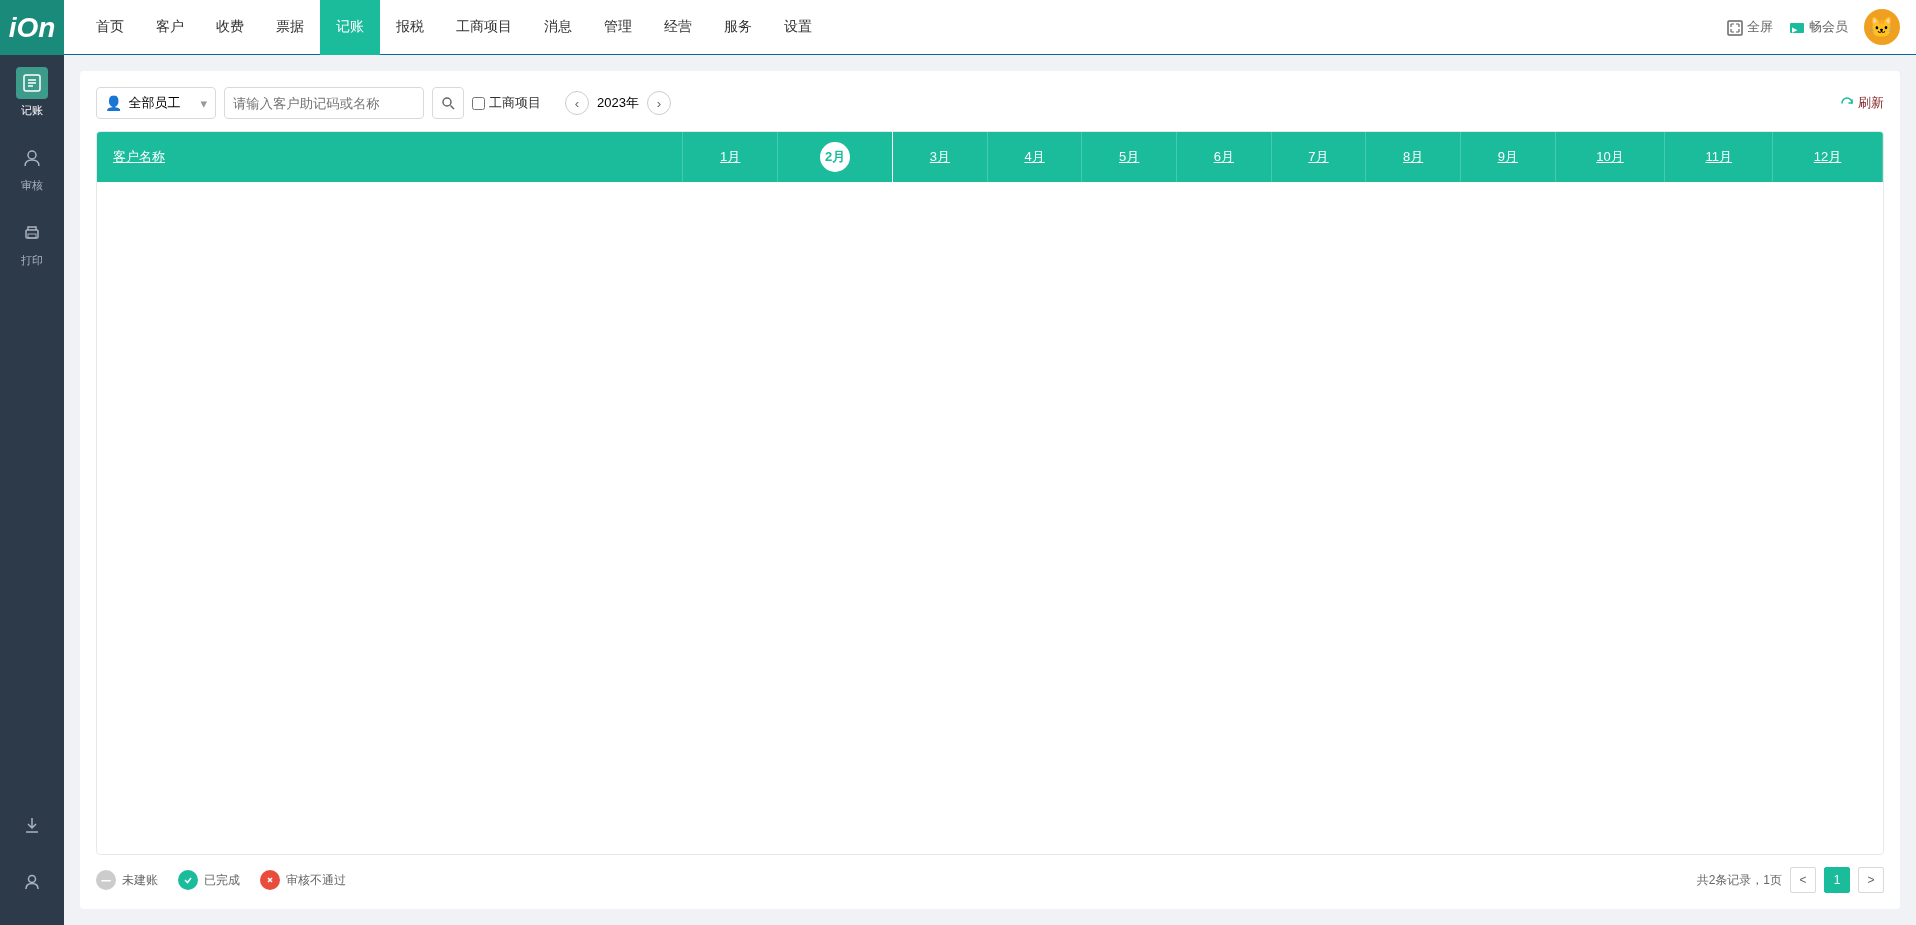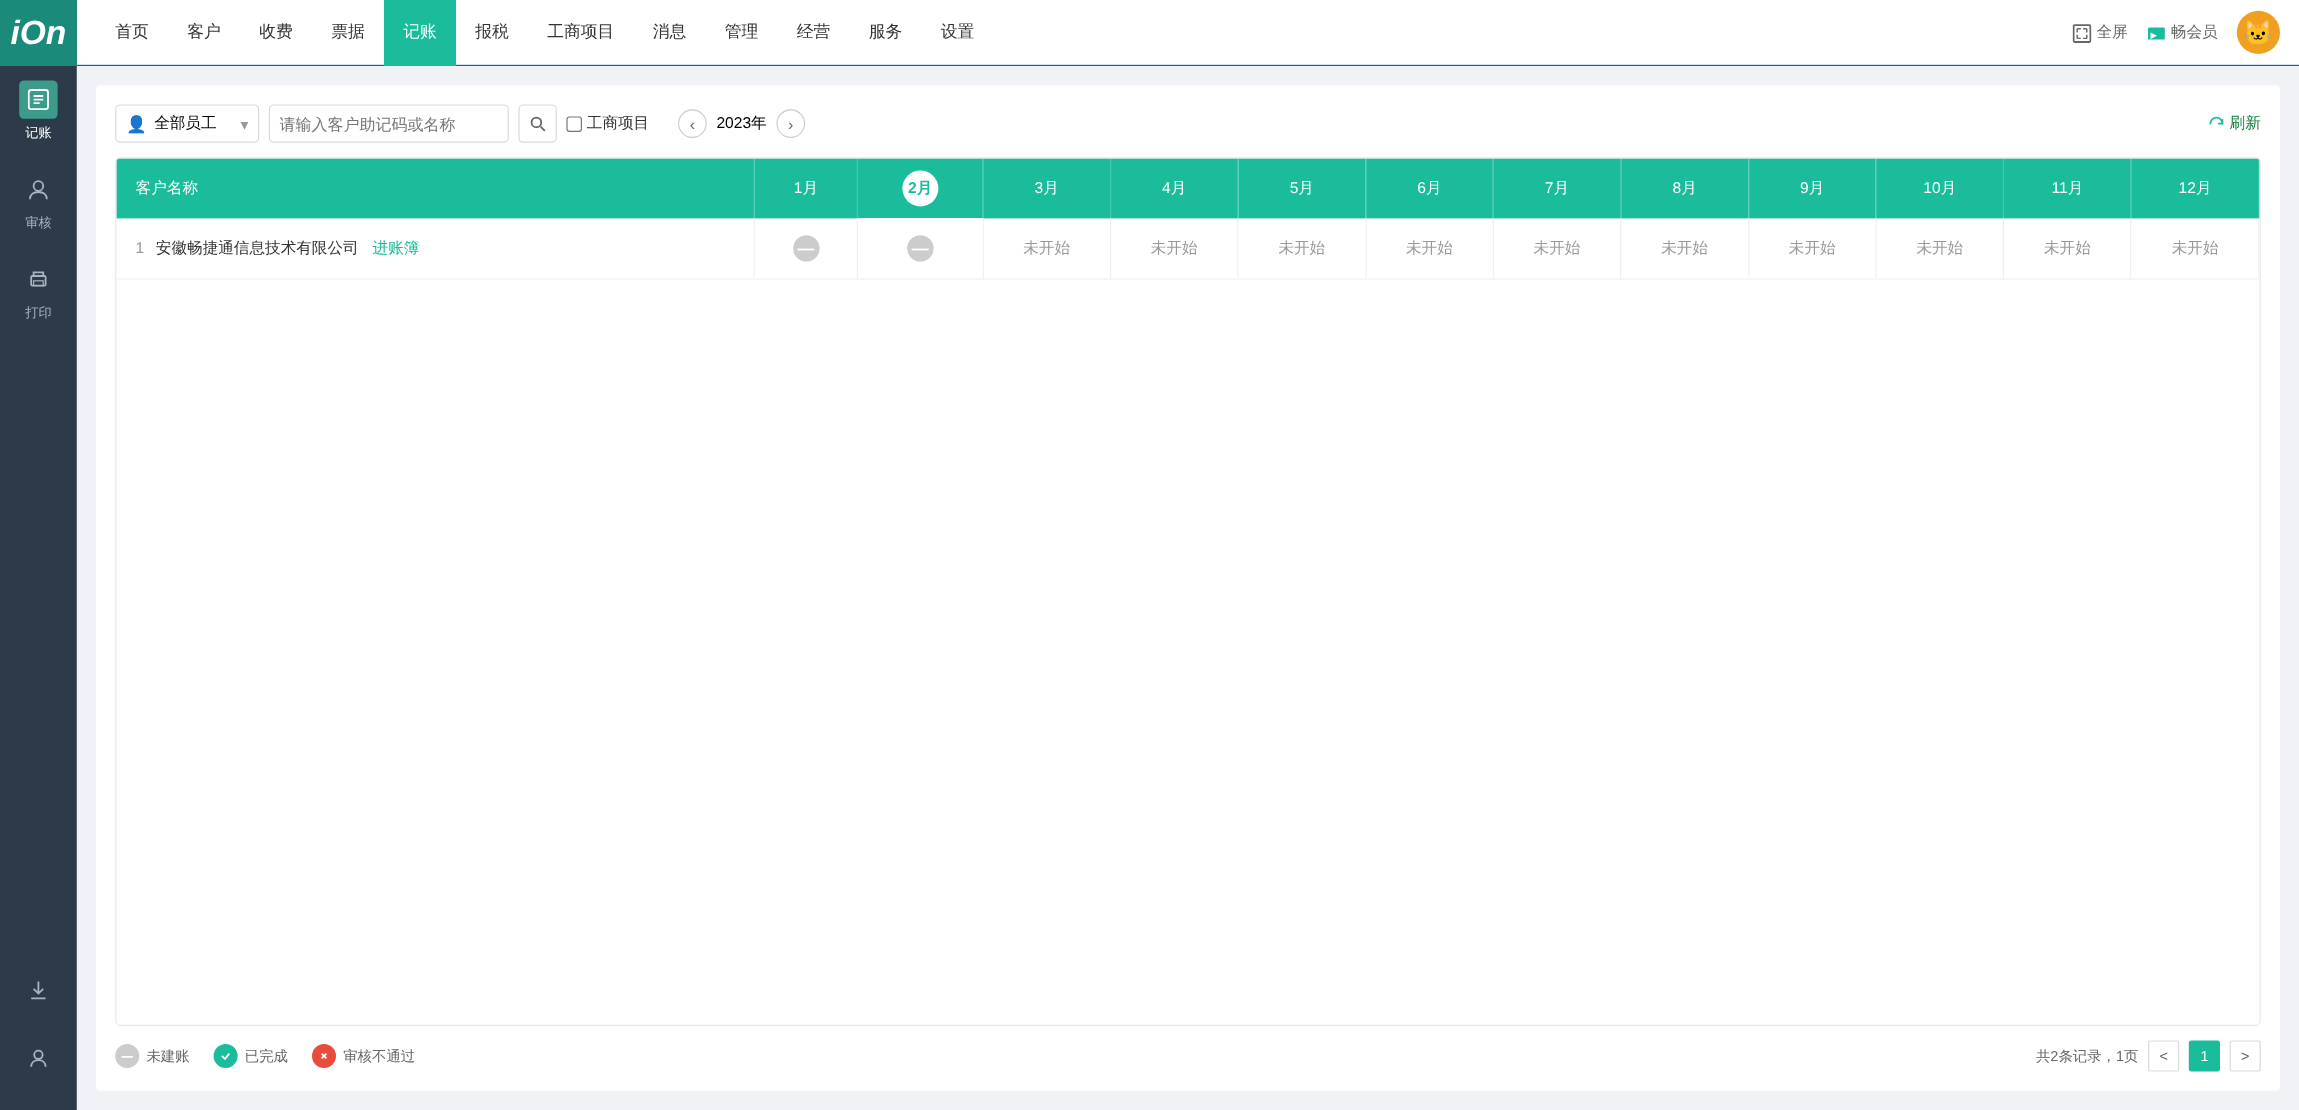--- a/index.html
+++ b/index.html
@@ -204,21 +204,21 @@
       align-items: center;
       justify-content: center;
       color: #666;
     }
     .refresh-btn {
       margin-left: auto;
       display: flex;
       align-items: center;
       gap: 4px;
       cursor: pointer;
-      color: #15803d;
+      color: #7f1d1d;
       font-size: 13px;
     }
 
     
     .table-wrapper {
       flex: 1;
       overflow: auto;
       border: 1px solid #e8e8e8;
       border-radius: 4px;
     }
@@ -230,20 +230,21 @@
     thead tr {
       background: #1abc9c;
       color: white;
     }
     thead th {
       padding: 10px 12px;
       text-align: center;
       font-weight: normal;
       font-size: 13px;
       border-right: 1px solid rgba(255,255,255,0.2);
+      text-decoration: underline;
     }
     thead th:first-child {
       text-align: left;
       padding-left: 16px;
       min-width: 280px;
     }
     thead th.active-month {
       position: relative;
     }
     thead th.active-month .month-circle {
@@ -520,39 +521,20 @@
               <th>
                 <span>11月</span>
               </th>
               <th>
                 <span>12月</span>
               </th>
             </tr>
           </thead>
           <tbody>
 
-            <tr>
-              <td>
-                <span class="client-index">1</span>
-                <span class="client-name">安徽畅捷通信息技术有限公司</span>
-                <span class="enter-link">进账簿</span>
-              </td>
-              <td><span class="status-dash">—</span></td>
-              <td><span class="status-dash">—</span></td>
-              <td>未开始</td>
-              <td>未开始</td>
-              <td>未开始</td>
-              <td>未开始</td>
-              <td>未开始</td>
-              <td>未开始</td>
-              <td>未开始</td>
-              <td>未开始</td>
-              <td>未开始</td>
-              <td>未开始</td>
-            </tr>
 
           </tbody>
         </table>
       </div>
 
       <div class="footer">
         <div class="legend-item">
           <div class="legend-dot gray">
             <svg width="10" height="3" viewBox="0 0 10 3">
                 <rect x="0" y="1" width="10" height="1.5" rx="0.75" fill="white"></rect>

